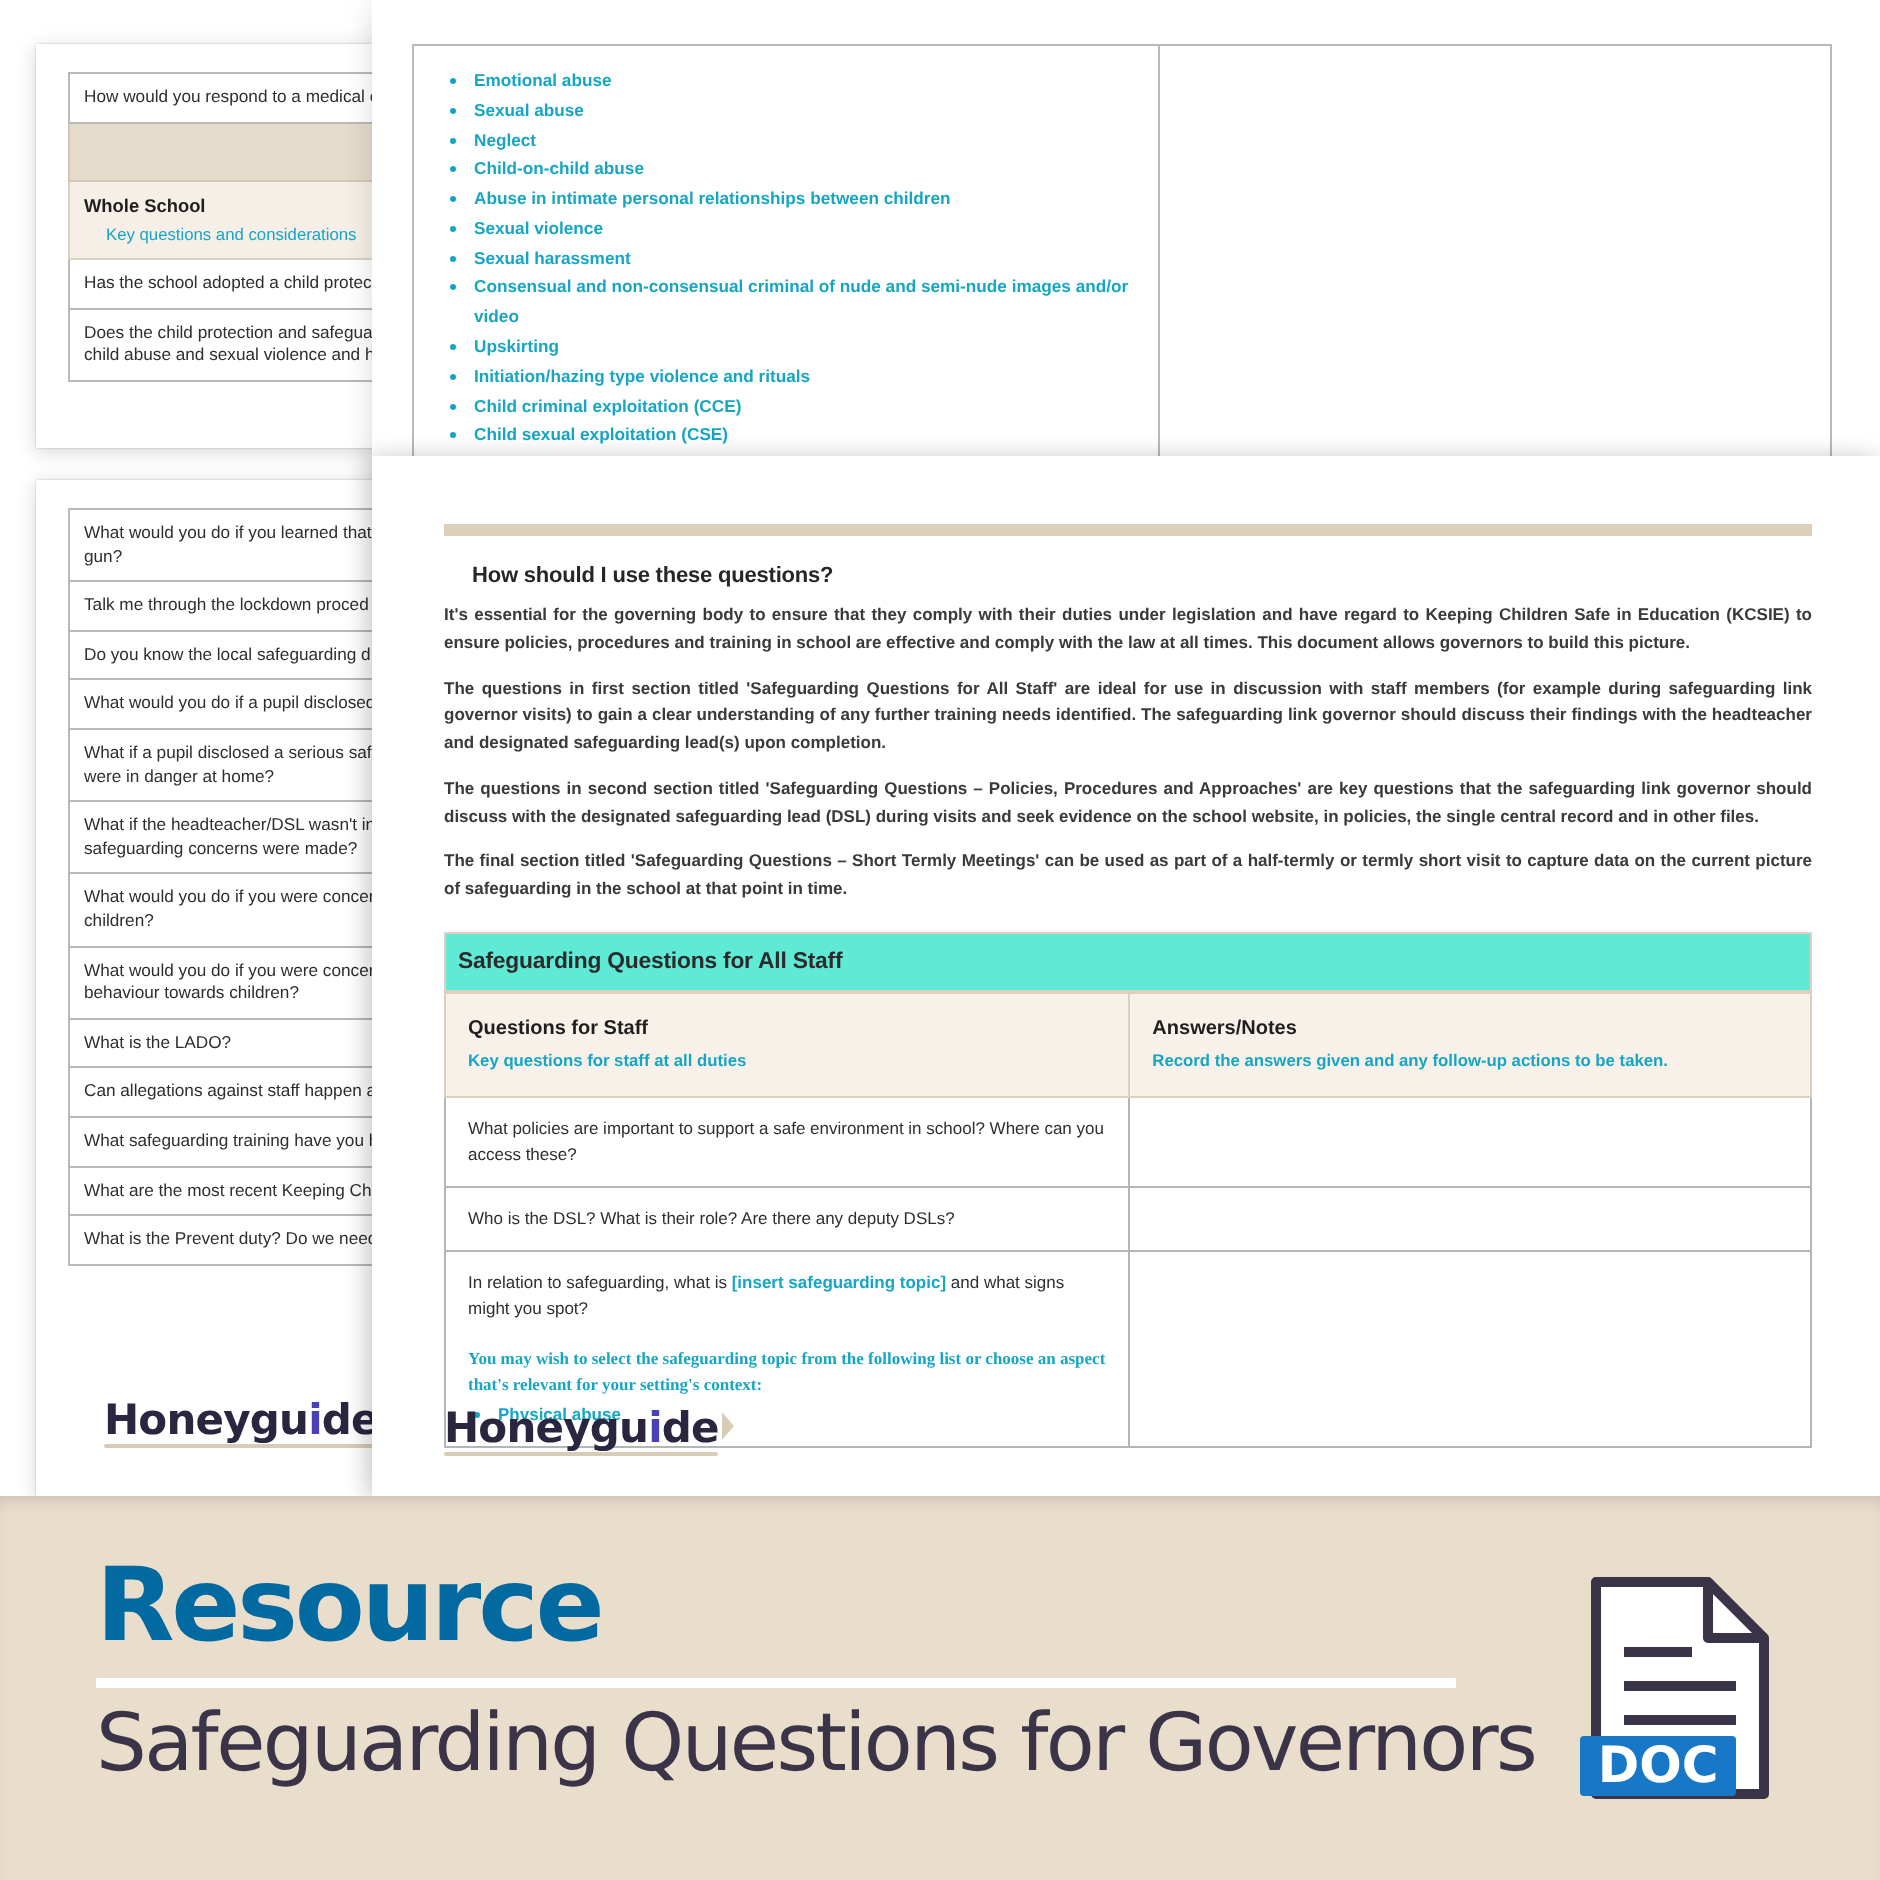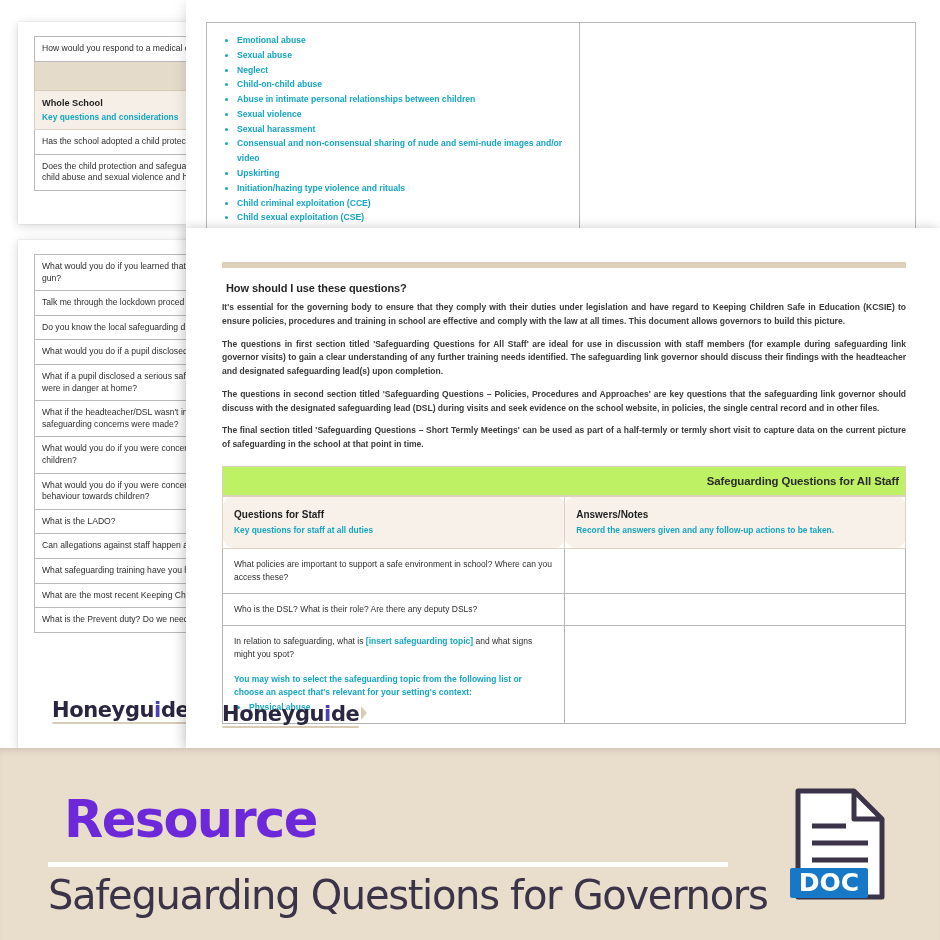--- a/index.html
+++ b/index.html
@@ -72,25 +72,26 @@
     background: #f5efe7;
     border-color: #ddd2c2;
   }
   .mini-table .sub-title {
     font-weight: bold;
     font-size: 9.2px;
     color: #1f1f1f;
     display: block;
   }
   .mini-table .sub-note {
-    font-weight: bold;
+    font-weight: normal;
     font-size: 8.4px;
     color: #16a6c4;
     display: block;
     margin-top: 2px;
+    margin-left: 11px;
   }
 
   
   .logo {
     display: inline-block;
     position: relative;
     font-family: "DejaVu Sans", sans-serif;
     font-weight: bold;
     color: #2b2640;
     letter-spacing: -0.4px;
@@ -177,41 +178,41 @@
     line-height: 1.12;
   }
   .title-rule {
     margin-top: 8px;
     height: 6px;
     background: #ddd0bb;
     width: 100%;
   }
 
   h2.sec-q {
-    margin: 14px 0 7px 4px;
+    margin: 14px 0 7px 14px;
     font-size: 11px;
     font-weight: bold;
     color: #262626;
     letter-spacing: -0.1px;
   }
   p.body-copy {
     margin: 0 0 9px 0;
     font-size: 8.5px;
     line-height: 1.62;
     color: #3a3a3a;
     text-align: justify;
     font-weight: bold;
   }
 
   
   .band {
     margin-top: 14px;
-    background: #bef264;
+    background: #5eead4;
     border: 1px solid #ddd1bd;
-    text-align: right;
+    text-align: left;
     font-weight: bold;
     font-size: 11.4px;
     color: #2b2b2b;
     padding: 8px 6px;
     letter-spacing: -0.1px;
   }
   table.main-table {
     width: 100%;
     border-collapse: collapse;
     table-layout: fixed;
@@ -224,21 +225,20 @@
     padding: 9px 11px;
     vertical-align: top;
     font-size: 8.5px;
     line-height: 1.55;
     color: #2f2f2f;
   }
   table.main-table tr.head-row td {
     background: #f7f1ea;
     border-color: #ddd1bd;
     padding: 10px 11px 11px 11px;
-    border-radius: 11px;
   }
   .hdr-title {
     display: block;
     font-weight: bold;
     font-size: 10px;
     color: #1f1f1f;
   }
   .hdr-note {
     display: block;
     margin-top: 3px;
@@ -247,20 +247,21 @@
     color: #16a6c4;
     line-height: 1.35;
   }
   .hl { color: #16a6c4; font-weight: bold; margin-top: 12px; }
   .topic-hint {
     display: block;
     margin-top: 11px;
     color: #16a6c4;
     font-weight: bold;
     line-height: 1.55;
+    font-family: Liberation Serif, serif;
   }
   ul.inline-topics {
     margin: 2px 0 0 0;
     padding-left: 15px;
     list-style: disc;
   }
   ul.inline-topics li {
     color: #16a6c4;
     font-weight: bold;
     font-size: 8.5px;
@@ -287,24 +288,24 @@
   #banner .banner-text {
     position: absolute;
     left: 48px;
     top: 30px;
     width: 680px;
   }
   .banner-kicker {
     font-family: "DejaVu Sans", sans-serif;
     font-size: 51px;
     font-weight: bold;
-    color: #6d28d9;
+    color: #0369a1;
     letter-spacing: -1.6px;
     line-height: 1.02;
-    margin: 16px;
+    margin: 0;
   }
   .banner-rule {
     height: 5px;
     background: #ffffff;
     margin: 9px 0 7px 0;
     width: 100%;
   }
   .banner-sub {
     font-family: "DejaVu Sans", sans-serif;
     font-size: 40px;
@@ -434,21 +435,21 @@
         <tr>
           <td class="left-col">
             <ul class="topic-list" id="topic-list">
                 <li>Emotional abuse</li>
                 <li>Sexual abuse</li>
                 <li>Neglect</li>
                 <li>Child-on-child abuse</li>
                 <li>Abuse in intimate personal relationships between children</li>
                 <li>Sexual violence</li>
                 <li>Sexual harassment</li>
-                <li>Consensual and non-consensual sharing of nude and semi-nude images and/or video</li>
+                <li>Consensual and non-consensual criminal of nude and semi-nude images and/or video</li>
                 <li>Upskirting</li>
                 <li>Initiation/hazing type violence and rituals</li>
                 <li>Child criminal exploitation (CCE)</li>
                 <li>Child sexual exploitation (CSE)</li>
                 <li>Domestic abuse</li>
               </ul>
           </td>
           <td class="right-col"></td>
         </tr>
       </tbody>

